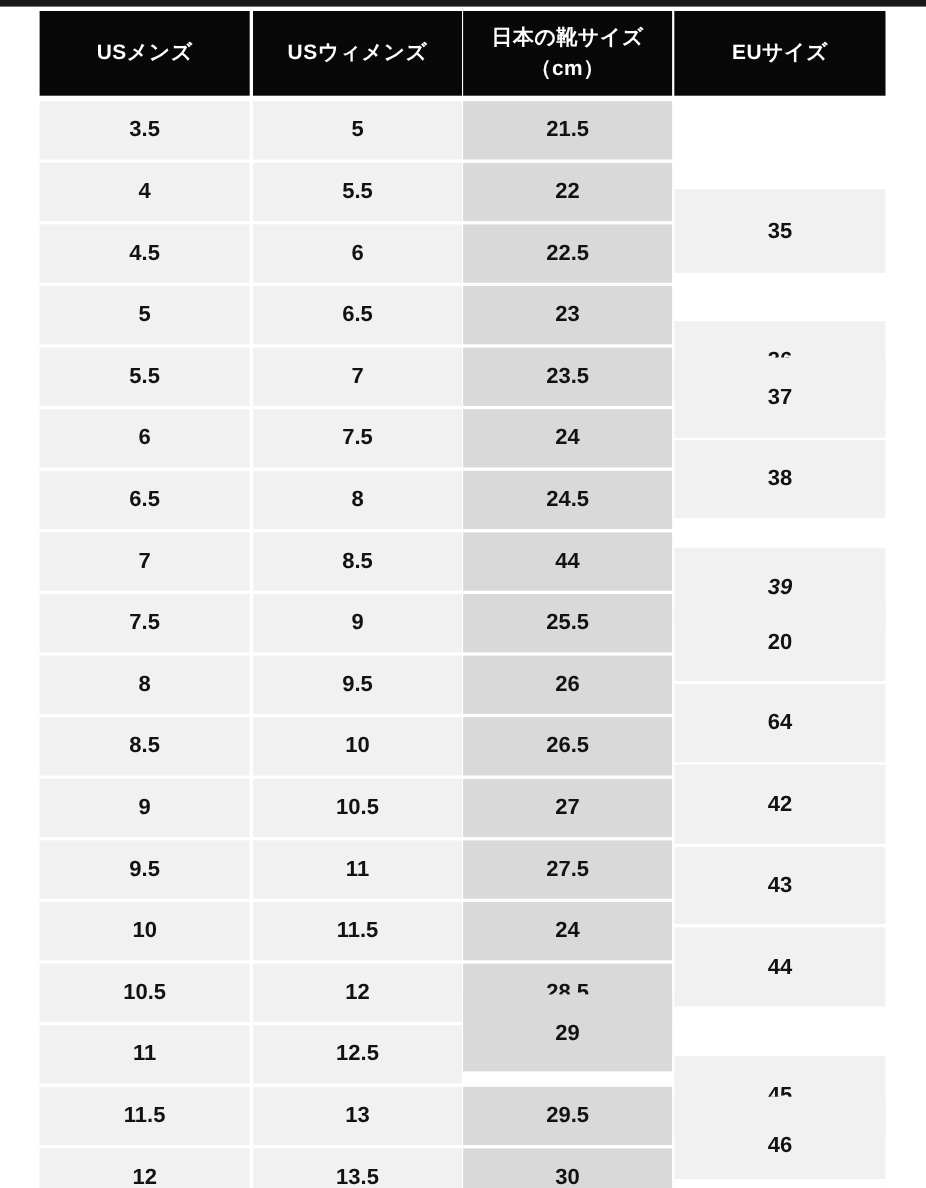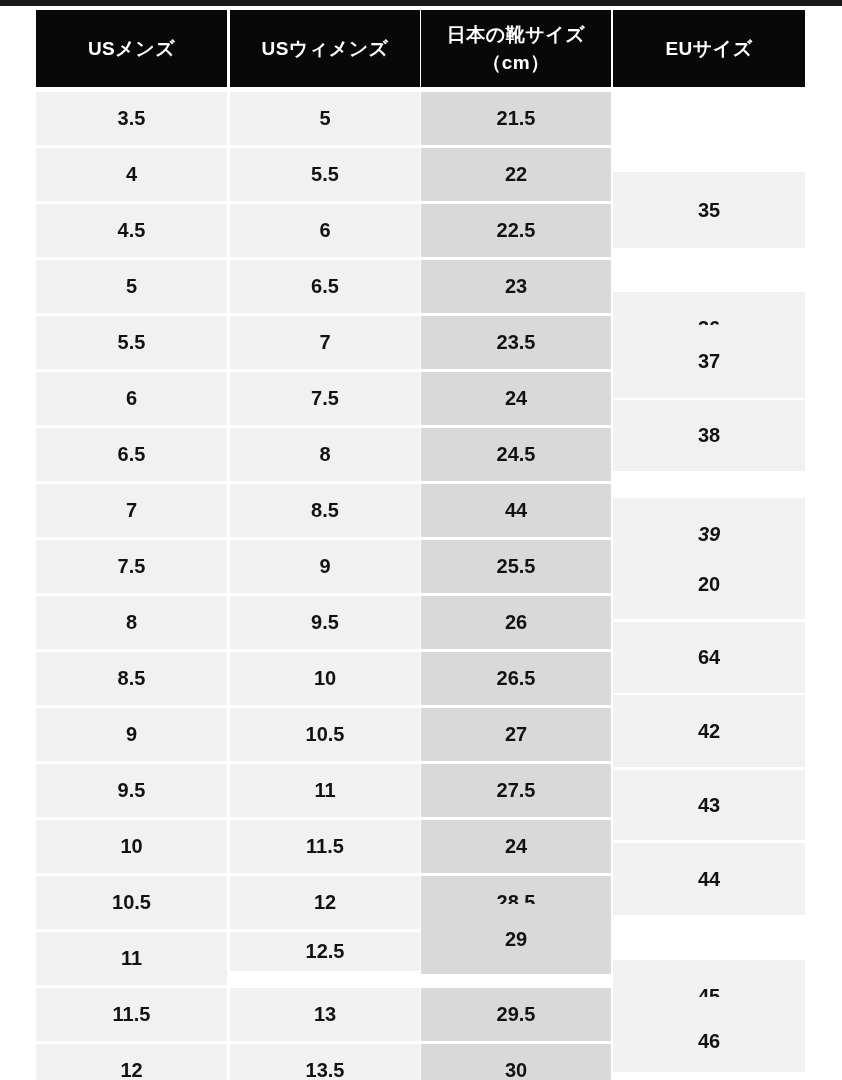--- a/index.html
+++ b/index.html
@@ -137,21 +137,21 @@
       <div class="cell" style="top: 372px; height: 53px;">7.5</div>
       <div class="cell" style="top: 428px; height: 53px;">8</div>
       <div class="cell" style="top: 484px; height: 53px;">8.5</div>
       <div class="cell" style="top: 540px; height: 53px;">9</div>
       <div class="cell" style="top: 596px; height: 53px;">9.5</div>
       <div class="cell" style="top: 652px; height: 53px;">10</div>
       <div class="cell" style="top: 708px; height: 53px;">10.5</div>
       <div class="cell" style="top: 764px; height: 53px;">11</div>
       <div class="cell" style="top: 820px; height: 53px;">11.5</div>
       <div class="cell" style="top: 876px; height: 53px;">12</div>
-      <div class="cell" style="top: 932px; height: 39px;">12.5</div>
+      <div class="cell" style="top: 932px; height: 53px;">12.5</div>
       <div class="cell" style="top: 988px; height: 53px;">13</div>
       <div class="cell" style="top: 1044px; height: 53px;">13.5</div>
     </div>
 
   <div class="col col-jp">
     <div class="hcell">
       <span class="l1">日本の靴サイズ</span>
       <span class="l2">（cm）</span>
     </div>
   <div class="cell jp" style="top: 92px; height: 53px;">21.5</div>

